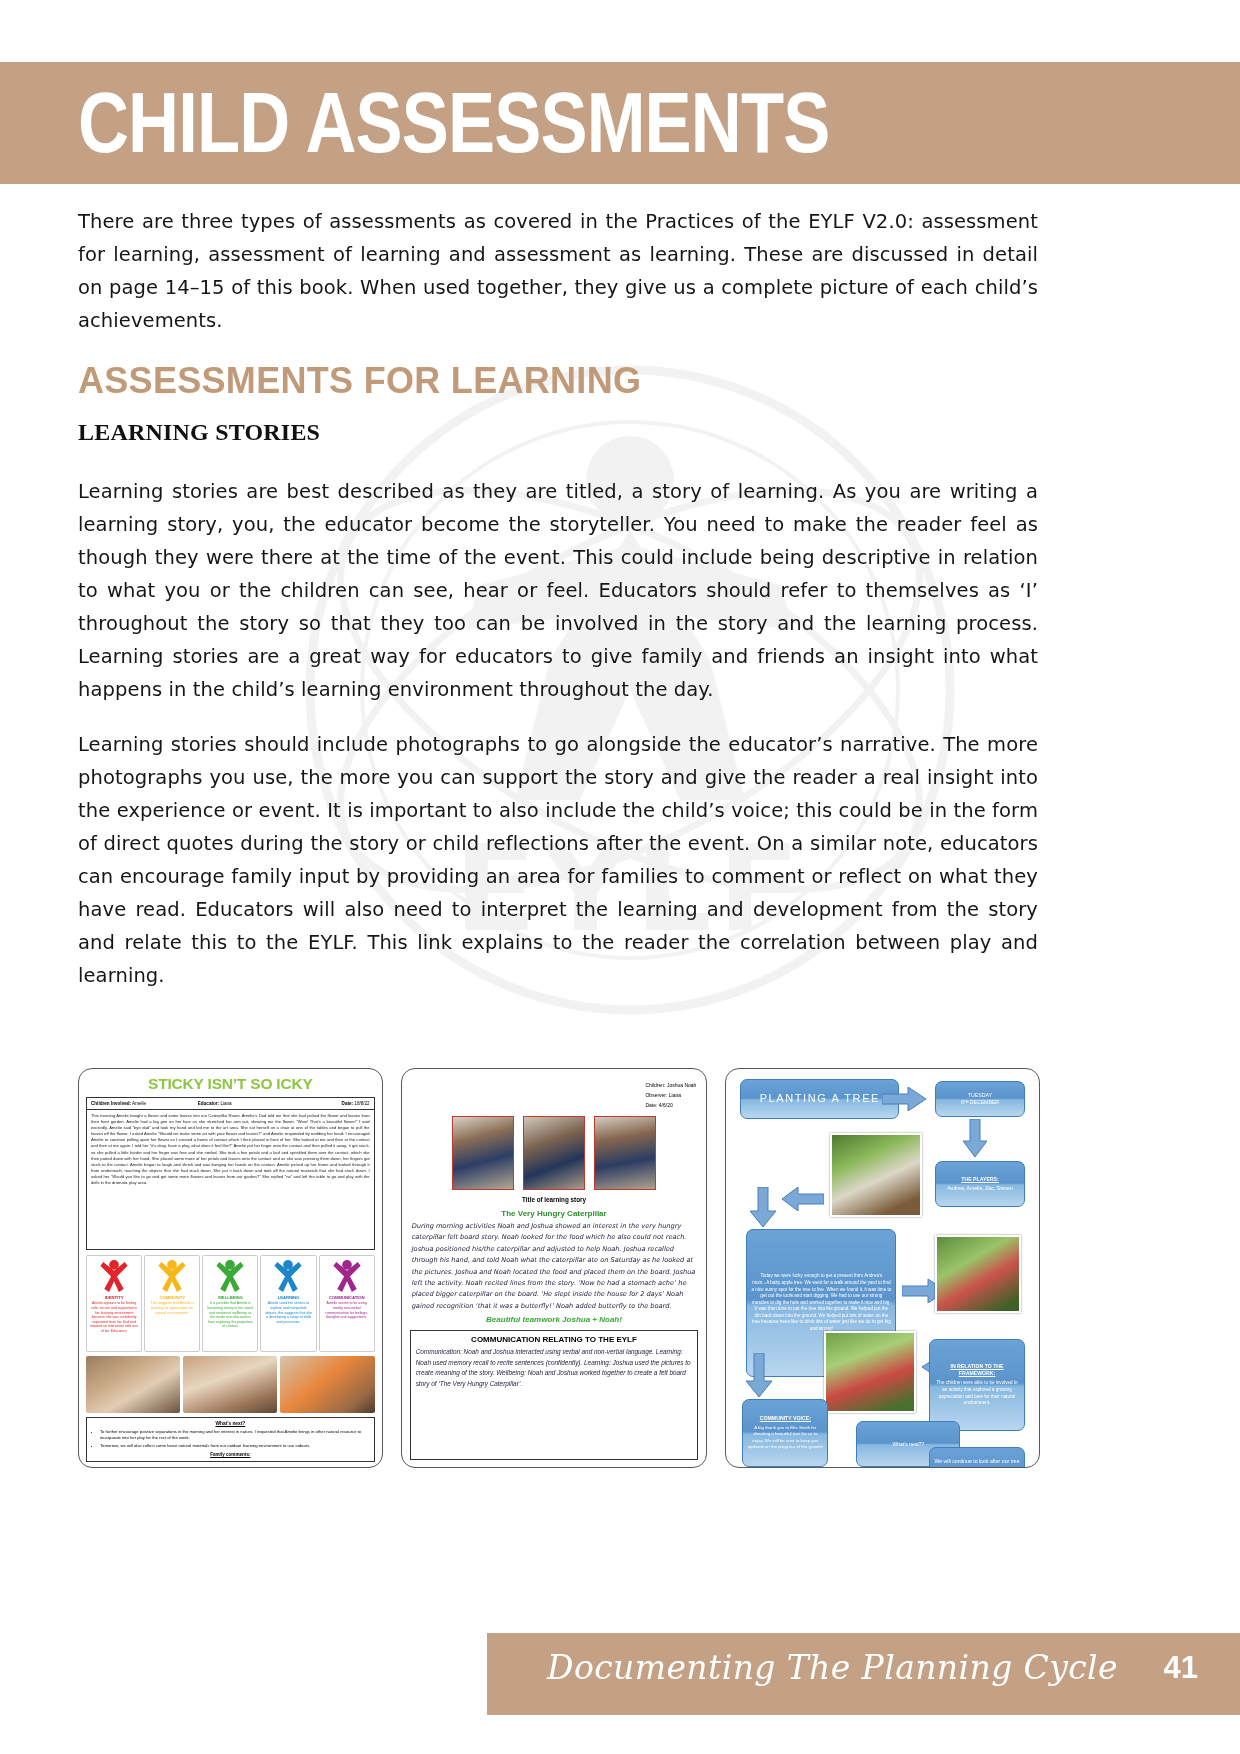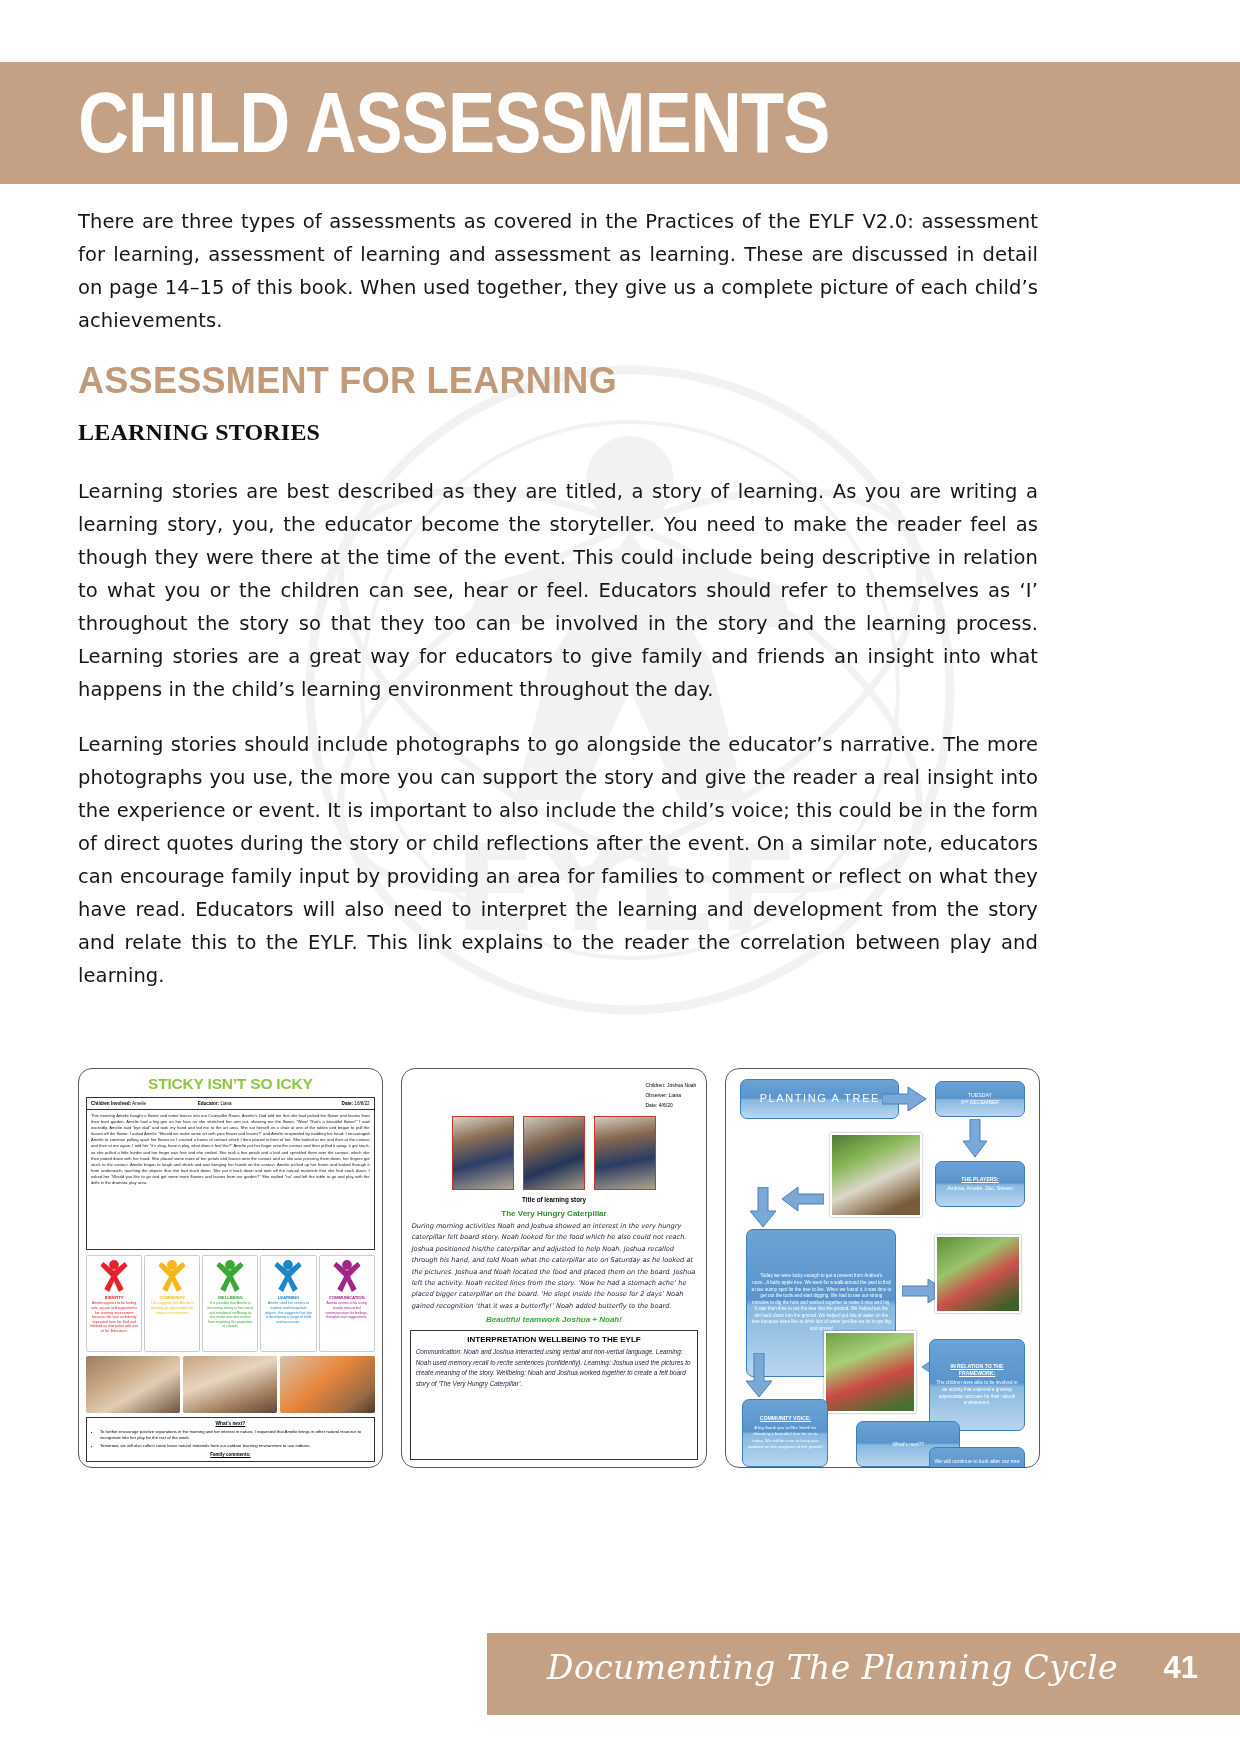--- a/index.html
+++ b/index.html
@@ -306,21 +306,21 @@
   <path d="M330 200 L250 330 L215 470 L280 470 L330 360 L380 470 L445 470 L410 330 Z" fill="#8a8a8a"></path>
   <path d="M330 215 L180 255 L165 300 L330 280 L495 300 L480 255 Z" fill="#8a8a8a"></path>
   <text x="330" y="600" font-family="DejaVu Sans" font-size="120" font-weight="bold" fill="#8a8a8a" text-anchor="middle" letter-spacing="6">EYLF</text>
 </svg>
 
 <div class="header-band"></div>
 <div class="header-title">CHILD ASSESSMENTS</div>
 
 <div class="content">
   <p class="body">There are three types of assessments as covered in the Practices of the EYLF V2.0: assessment for learning, assessment of learning and assessment as learning. These are discussed in detail on page 14–15 of this book. When used together, they give us a complete picture of each child’s achievements.</p>
-  <h2 class="section">ASSESSMENT FOR LEARNING</h2>
+  <h2 class="section">ASSESSMENTS FOR LEARNING</h2>
   <h3 class="subsection">LEARNING STORIES</h3>
   <p class="body">Learning stories are best described as they are titled, a story of learning. As you are writing a learning story, you, the educator become the storyteller. You need to make the reader feel as though they were there at the time of the event. This could include being descriptive in relation to what you or the children can see, hear or feel. Educators should refer to themselves as ‘I’ throughout the story so that they too can be involved in the story and the learning process. Learning stories are a great way for educators to give family and friends an insight into what happens in the child’s learning environment throughout the day.</p>
   <p class="body">Learning stories should include photographs to go alongside the educator’s narrative. The more photographs you use, the more you can support the story and give the reader a real insight into the experience or event. It is important to also include the child’s voice; this could be in the form of direct quotes during the story or child reflections after the event. On a similar note, educators can encourage family input by providing an area for families to comment or reflect on what they have read. Educators will also need to interpret the learning and development from the story and relate this to the EYLF. This link explains to the reader the correlation between play and learning.</p>
 </div>
 
 <div class="figures">
 
   <div class="fig f1">
     <div class="f1-title">STICKY ISN’T SO ICKY</div>
     <div class="f1-meta">
@@ -409,21 +409,21 @@
       <div class="ph" style="background:linear-gradient(160deg,#cfc8bb 0%,#7d6450 35%,#233559 65%,#aa9c88 100%)"></div>
       <div class="ph" style="background:linear-gradient(170deg,#d4ccbf 0%,#86674f 30%,#2b3c63 62%,#b0a28d 100%)"></div>
     </div>
 
     <div class="f2-title">Title of learning story</div>
     <div class="f2-title" style="color:#2d8f2d;font-size:8px;">The Very Hungry Caterpillar</div>
     <div class="f2-hand">During morning activities Noah and Joshua showed an interest in the very hungry caterpillar felt board story. Noah looked for the food which he also could not reach. Joshua positioned his/the caterpillar and adjusted to help Noah. Joshua recalled through his hand, and told Noah what the caterpillar ate on Saturday as he looked at the pictures. Joshua and Noah located the food and placed them on the board. Joshua left the activity. Noah recited lines from the story. ‘Now he had a stomach ache’ he placed bigger caterpillar on the board. ‘He slept inside the house for 2 days’ Noah gained recognition ‘that it was a butterfly!’ Noah added butterfly to the board.</div>
     <div class="f2-praise">Beautiful teamwork Joshua + Noah!</div>
 
     <div class="f2-interp">
-      <div class="ih">INTERPRETATION WELLBEING TO THE EYLF</div>
+      <div class="ih">COMMUNICATION RELATING TO THE EYLF</div>
       <div class="it">Communication: Noah and Joshua interacted using verbal and non-verbal language. Learning: Noah used memory recall to recite sentences (confidently). Learning: Joshua used the pictures to create meaning of the story. Wellbeing: Noah and Joshua worked together to create a felt board story of ‘The Very Hungry Caterpillar’.</div>
     </div>
   </div>
 
   <div class="fig f3">
 
     <div class="bluebox bb-title">
       <div class="t">PLANTING A TREE</div>
     </div>
 

